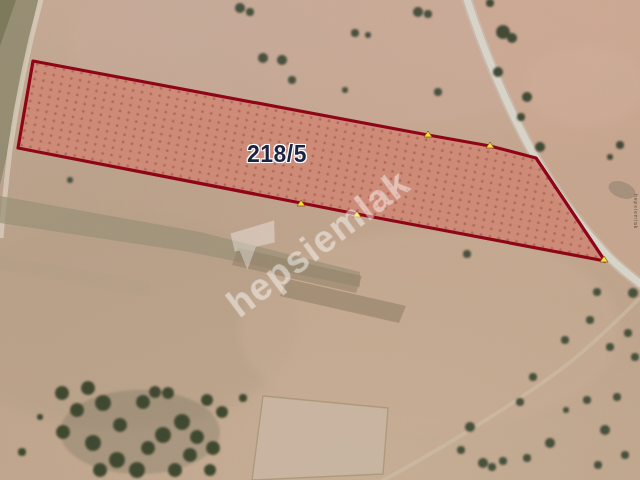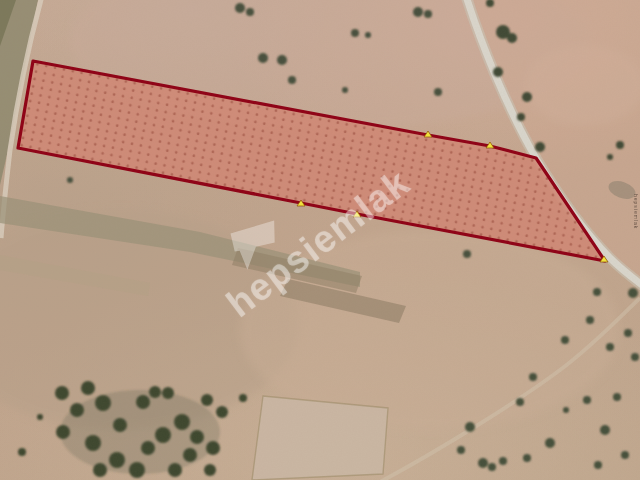--- a/index.html
+++ b/index.html
@@ -192,16 +192,17 @@
 
     <rect width="640" height="480" filter="url(#grain)" opacity="0.5"></rect>
   </svg>
 
   <svg class="wm-logo" width="50" height="50" viewBox="0 0 60 60">
     <path d="M3,11 L57,3 L54,29 L31,31 L17,57 L11,33 L5,33 Z" fill="#ffffff"></path>
   </svg>
 
   <div class="wm-text">hepsiemlak</div>
 
+  <div class="parcel-label">218/5</div>
 
   <div class="edge-wm">hepsiemlak</div>
 
 </div>
 
 </body></html>

